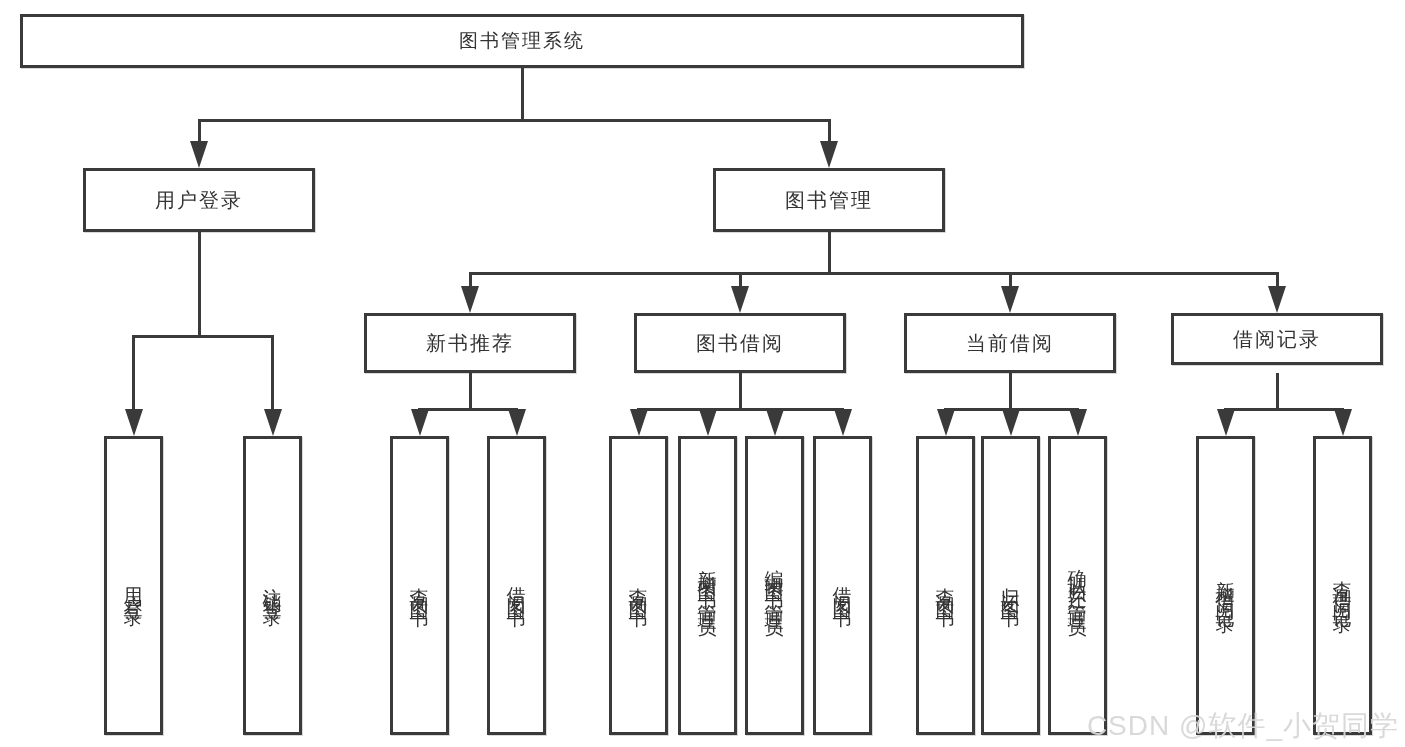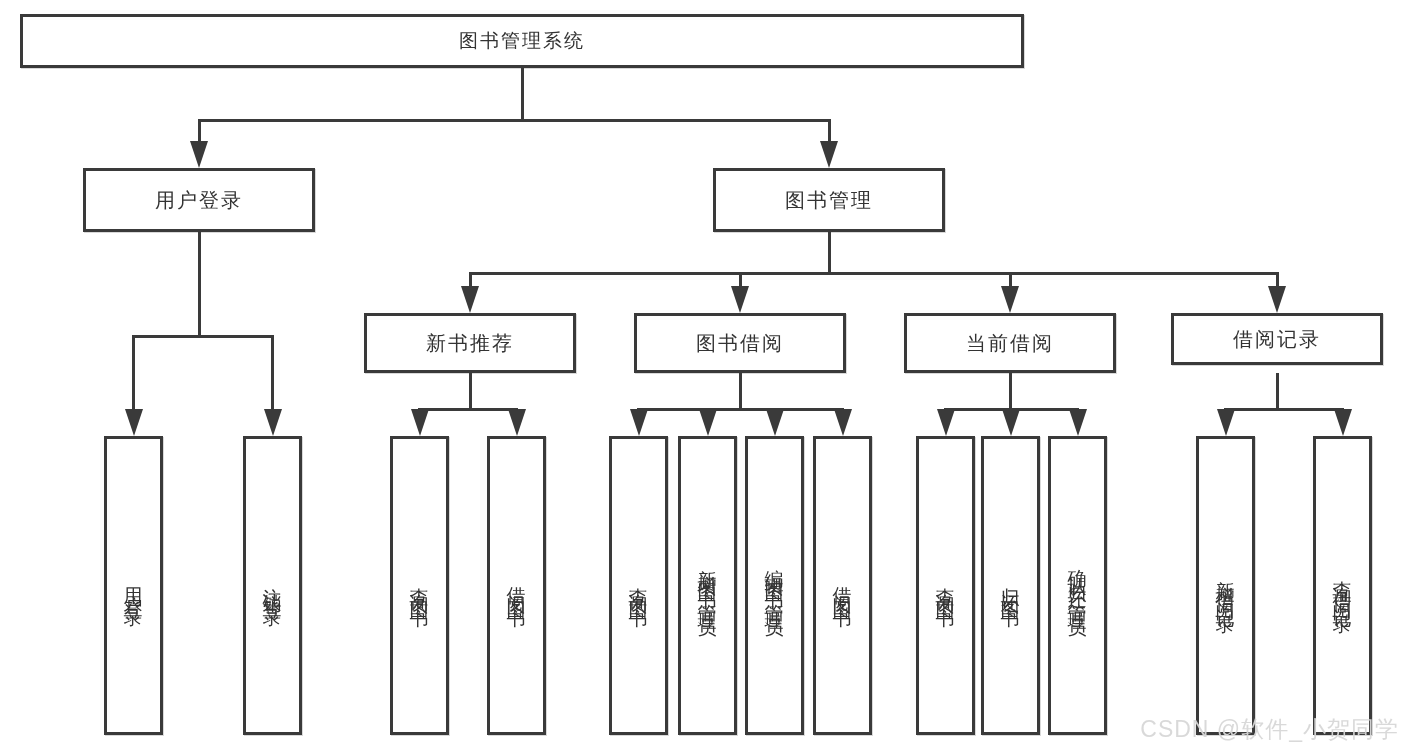--- a/index.html
+++ b/index.html
@@ -44,21 +44,21 @@
     width: 0;
     height: 0;
     border-left: 9px solid transparent;
     border-right: 9px solid transparent;
     border-top: 27px solid #3a3a3a;
   }
   #watermark {
     position: absolute;
     right: 6px;
     bottom: 2px;
-    font-size: 23px;
+    font-size: 28px;
     color: rgba(215,215,215,0.95);
     letter-spacing: 1px;
     z-index: 10;
     white-space: nowrap;
   }
 </style>
 </head>
 <body>
 
 <div id="stage">

